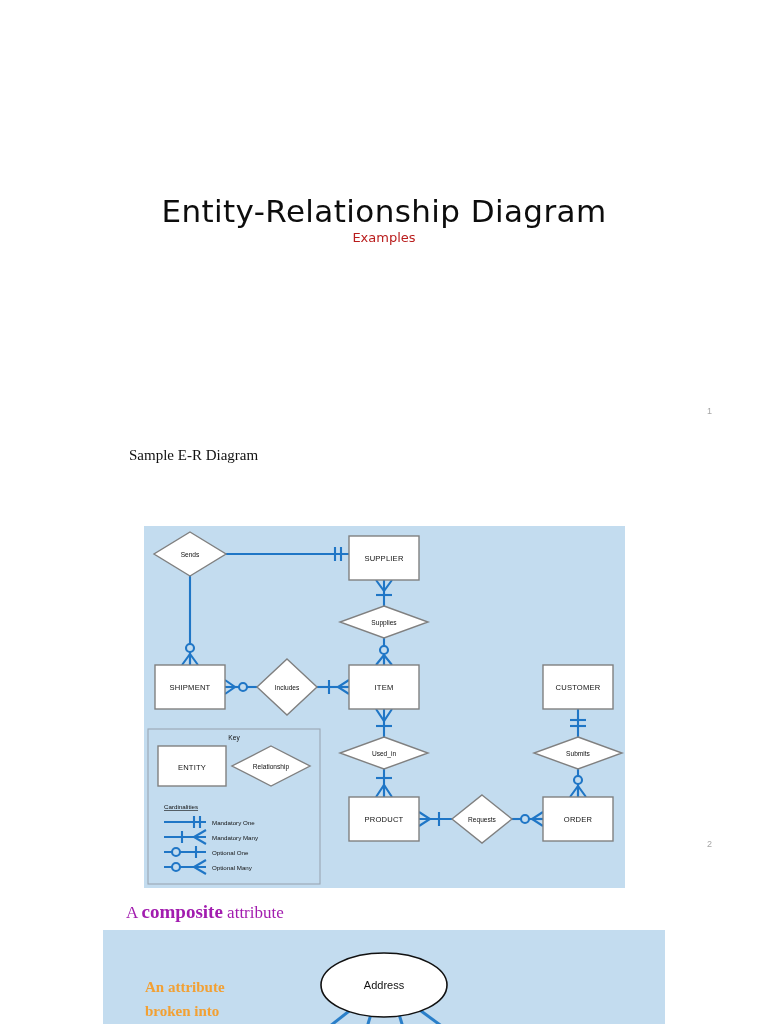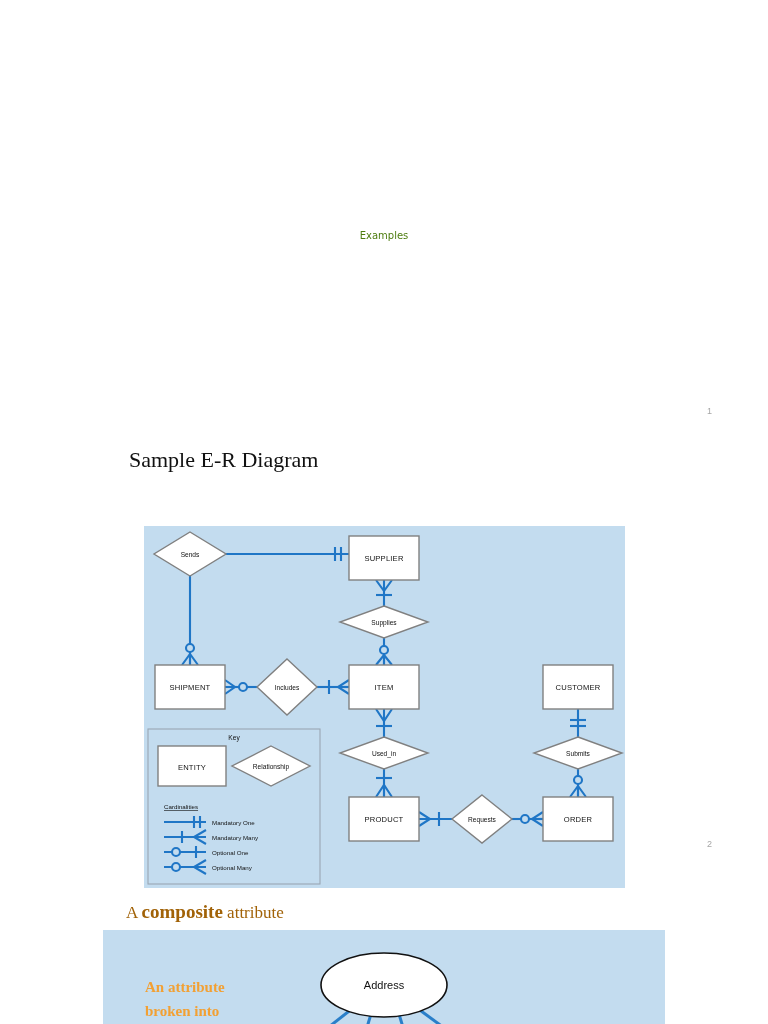--- a/index.html
+++ b/index.html
@@ -38,23 +38,23 @@
     color: #0d0d0d;
     white-space: nowrap;
   }
   #doc-subtitle {
     position: absolute;
     left: 0;
     top: 230px;
     width: 768px;
     text-align: center;
     font-family: "DejaVu Sans", sans-serif;
-    font-size: 10px;
+    font-size: 13px;
     font-weight: 400;
-    color: #4d7c0f;
+    color: #b91c1c;
   }
   .page-number {
     position: absolute;
     right: 56px;
     font-family: "Liberation Sans", sans-serif;
     font-size: 9px;
     color: #a6a6a6;
   }
   #page-number-1 { top: 406px; }
   #page-number-2 { top: 839px; }
@@ -65,21 +65,21 @@
     left: 0;
     top: 430px;
     width: 768px;
     height: 430px;
   }
   #er-heading {
     position: absolute;
     left: 129px;
     top: 17px;
     font-family: "Liberation Serif", serif;
-    font-size: 22px;
+    font-size: 15px;
     color: #111111;
     white-space: nowrap;
   }
   #er-figure {
     position: absolute;
     left: 144px;
     top: 60px;
     width: 481px;
     height: 362px;
     background: #c3dcef;
@@ -94,21 +94,21 @@
     top: 860px;
     width: 768px;
     height: 164px;
   }
   #composite-heading {
     position: absolute;
     left: 126px;
     top: 41px;
     font-family: "Liberation Serif", serif;
     font-size: 17px;
-    color: #a16207;
+    color: #a21caf;
     white-space: nowrap;
   }
   #composite-heading .strong {
     font-weight: bold;
     font-size: 19px;
   }
   #composite-figure {
     position: absolute;
     left: 103px;
     top: 70px;
@@ -116,20 +116,21 @@
     height: 94px;
     background: #c3dcef;
     overflow: hidden;
   }
   #composite-svg { display: block; }
 </style>
 </head>
 <body>
 
 <section id="slide-one">
+  <h1 id="doc-title">Entity-Relationship Diagram</h1>
   <div id="doc-subtitle">Examples</div>
 </section>
 <div class="page-number" id="page-number-1">1</div>
 
 <section id="slide-two">
   <div id="er-heading">Sample E-R Diagram</div>
 
   <div id="er-figure">
     <svg id="er-svg" width="481" height="362" viewBox="0 0 481 362" xmlns="http://www.w3.org/2000/svg">
       <defs>

